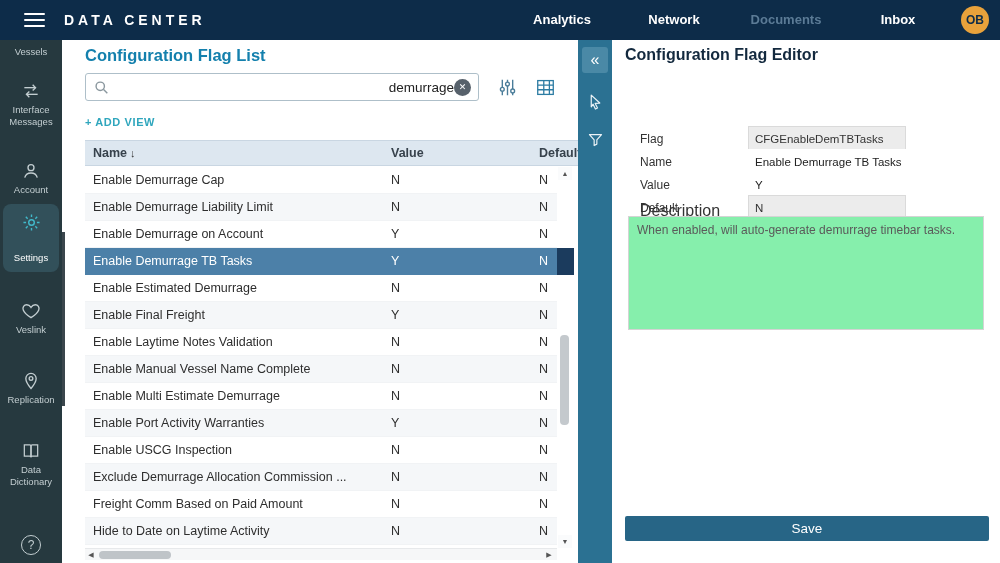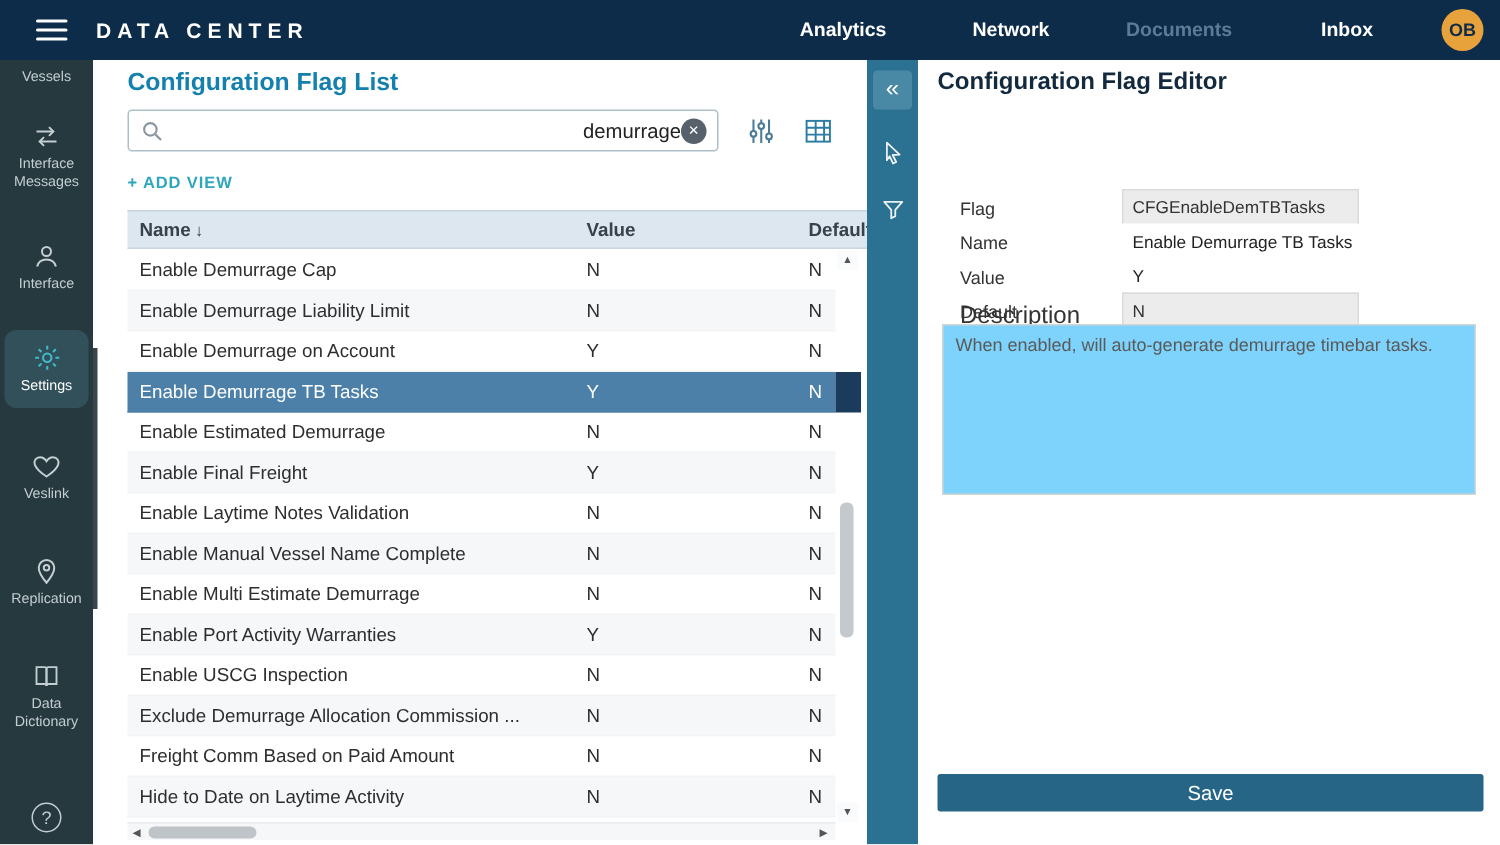--- a/index.html
+++ b/index.html
@@ -16,21 +16,21 @@
   .nav-item.disabled { color:#5b7b96; }
   .avatar { position:absolute; right:11px; top:6px; width:28px; height:28px; border-radius:50%; background:#e8a23b; color:#0d2c49; font-size:12px; font-weight:bold; display:flex; align-items:center; justify-content:center; cursor:pointer; }
 
   
   .sidebar { position:absolute; left:0; top:40px; width:62px; height:523px; background:#26393f; }
   .sb-item { position:absolute; left:0; width:62px; display:flex; flex-direction:column; align-items:center; color:#c3ced1; font-size:9.5px; line-height:1.25; text-align:center; cursor:pointer; padding:4px 2px; }
   .sb-icon { color:#c3ced1; margin-bottom:3px; height:21px; display:flex; align-items:center; justify-content:center; }
   .sb-item:nth-child(1){ top:2px;align-items:center; }
   .sb-item:nth-child(2){ top:36px; }
   .sb-item:nth-child(3){ top:116px; }
-  .sb-item:nth-child(4){ top:180px; }
+  .sb-item:nth-child(4){ top:164px;gap:16px; }
   .sb-item:nth-child(5){ top:256px; }
   .sb-item:nth-child(6){ top:326px; }
   .sb-item:nth-child(7){ top:396px; }
   .sb-item.active { background:#32505a; border-radius:8px; left:3px; width:56px; padding:8px 2px; }
   .sb-item.active .sb-icon { color:#41b9cb; }
   .sb-item.active .sb-label { color:#ffffff; }
   .help-btn { position:absolute; left:0; bottom:8px; width:62px; display:flex; justify-content:center; cursor:pointer; }
   .help-circle { width:20px; height:20px; border:1.5px solid #c3ced1; border-radius:50%; color:#c3ced1; font-size:12px; display:flex; align-items:center; justify-content:center; }
   .side-scroll-thumb { position:absolute; left:62px; top:232px; width:3px; height:174px; background:#3a464c; }
 
@@ -76,21 +76,21 @@
 
   
   .editor { position:absolute; left:612px; top:40px; width:388px; height:523px; background:#fff; }
   .editor-title { position:absolute; left:13px; top:6px; font-size:16px; font-weight:bold; color:#13293e; }
   .fields { position:absolute; left:28px; top:45px;margin-top:44px; }
   .fieldrow { display:flex; align-items:center; height:19px; margin-bottom:4px; }
   .flabel { width:108px; font-size:12px; color:#333; }
   .finput { width:158px; height:19px; font-size:11.5px; color:#222; padding:12px 6px; display:flex; align-items:center; background:#fff; border:1px solid transparent; border-bottom:1px solid #9e9e9e; white-space:nowrap; overflow:hidden; }
   .finput.readonly { background:#ececec; border:1px solid #dadada; color:#333; }
   .desc-label { position:absolute; left:28px; top:162px; font-size:16px; color:#333; }
-  .desc-box { position:absolute; left:16px; top:176px; width:356px; height:114px; background:#7dd3fc; border:1px solid #d4d4d4; font-size:12px; color:#5a5a5a; padding:5px 8px; line-height:1.35; cursor:text; }
+  .desc-box { position:absolute; left:16px; top:176px; width:356px; height:114px; background:#86efac; border:1px solid #d4d4d4; font-size:12px; color:#5a5a5a; padding:5px 8px; line-height:1.35; cursor:text; }
   .save-btn { position:absolute; left:13px; top:476px; width:364px; height:25px; background:#276586; border:none; border-radius:2px; color:#fff; font-size:13.5px; font-family:"Liberation Sans", sans-serif; cursor:pointer; }
 </style>
 </head>
 <body>
 
 <div class="app">
 
   <header class="topbar">
     <div class="hamburger">
         <span></span>
@@ -127,21 +127,21 @@
         </div>
         <div class="sb-item">
           <span class="sb-icon">
             <svg viewBox="0 0 24 24" width="20" height="20">
               <g fill="none" stroke="currentColor" stroke-width="1.6">
                 <circle cx="12" cy="8" r="3.6"></circle>
                 <path d="M4.5 20c1-4 4.2-5.6 7.5-5.6s6.5 1.6 7.5 5.6"></path>
               </g>
             </svg>
           </span>
-          <span class="sb-label">Interface</span>
+          <span class="sb-label">Account</span>
         </div>
         <div class="sb-item active">
           <span class="sb-icon">
             <svg viewBox="0 0 24 24" width="21" height="21">
               <g fill="none" stroke="currentColor" stroke-width="1.6">
                 <circle cx="12" cy="12" r="3.2"></circle>
                 <path d="M12 2.8v3M12 18.2v3M2.8 12h3M18.2 12h3M5.5 5.5l2.1 2.1M16.4 16.4l2.1 2.1M18.5 5.5l-2.1 2.1M7.6 16.4l-2.1 2.1"></path>
               </g>
             </svg>
           </span>

